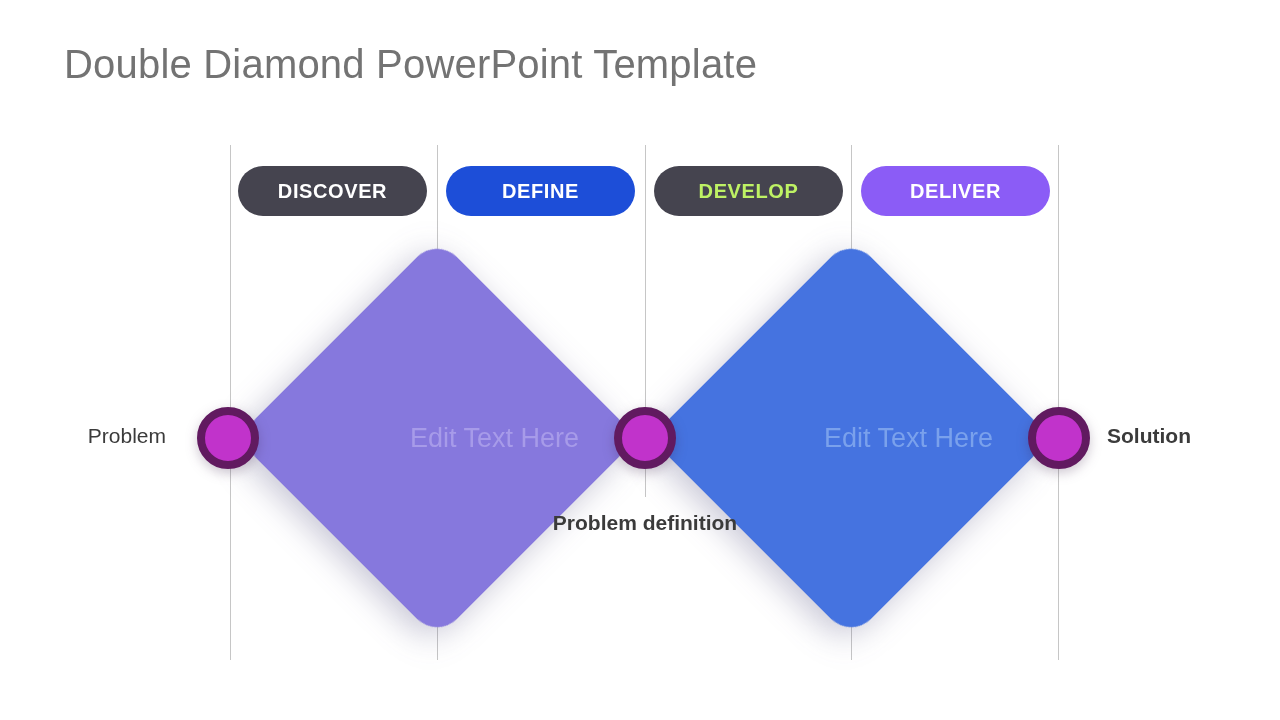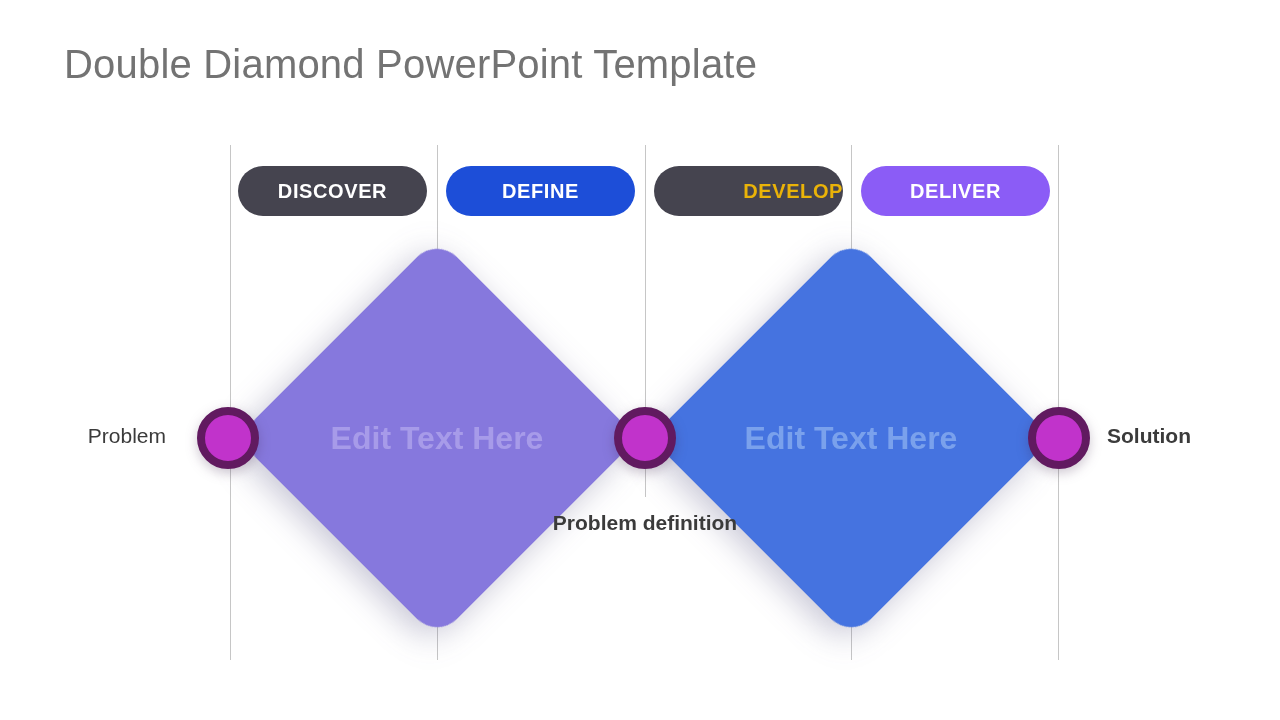--- a/index.html
+++ b/index.html
@@ -70,23 +70,23 @@
     z-index: 2;
   }
   .dm-1 { left: 295px; top: 296px; }
   .dm-2 { left: 709px; top: 296px; }
 
   .diamond-label {
     position: absolute;
     width: 284px;
     top: 420px;
     line-height: 36px;
-    text-align: center;
-    font-size: 32px;
-    font-weight: 700;
+    text-align: right;
+    font-size: 27px;
+    font-weight: 400;
     z-index: 5;
     white-space: nowrap;
   }
   .dl-1 { left: 295px; }
   .dl-2 { left: 709px; }
 
   .milestone-node {
     position: absolute;
     top: 407px;
     width: 46px;
@@ -147,21 +147,21 @@
 
   <div class="diamond-label dl-1" style="color: rgb(167, 155, 233);">Edit Text Here</div>
   <div class="diamond-label dl-2" style="color: rgb(122, 161, 236);">Edit Text Here</div>
 
   <div class="phase-badge pb-1" style="background: rgb(69, 68, 79); color: rgb(255, 255, 255);">
     <span>DISCOVER</span>
   </div>
   <div class="phase-badge pb-2" style="background: #1d4ed8; color: rgb(255, 255, 255);">
     <span>DEFINE</span>
   </div>
-  <div class="phase-badge pb-3" style="background: rgb(69, 68, 79); color: #eab308; justify-content: flex-end;">
+  <div class="phase-badge pb-3" style="background: rgb(69, 68, 79); color: #bef264;">
     <span>DEVELOP</span>
   </div>
   <div class="phase-badge pb-4" style="background: #8b5cf6; color: rgb(255, 255, 255);">
     <span>DELIVER</span>
   </div>
 
   <div class="milestone-node mn-1" style="background: rgb(193, 51, 203); border-color: rgb(97, 26, 96);"></div>
   <div class="milestone-node mn-2" style="background: rgb(193, 51, 203); border-color: rgb(97, 26, 96);"></div>
   <div class="milestone-node mn-3" style="background: rgb(193, 51, 203); border-color: rgb(97, 26, 96);"></div>
 

